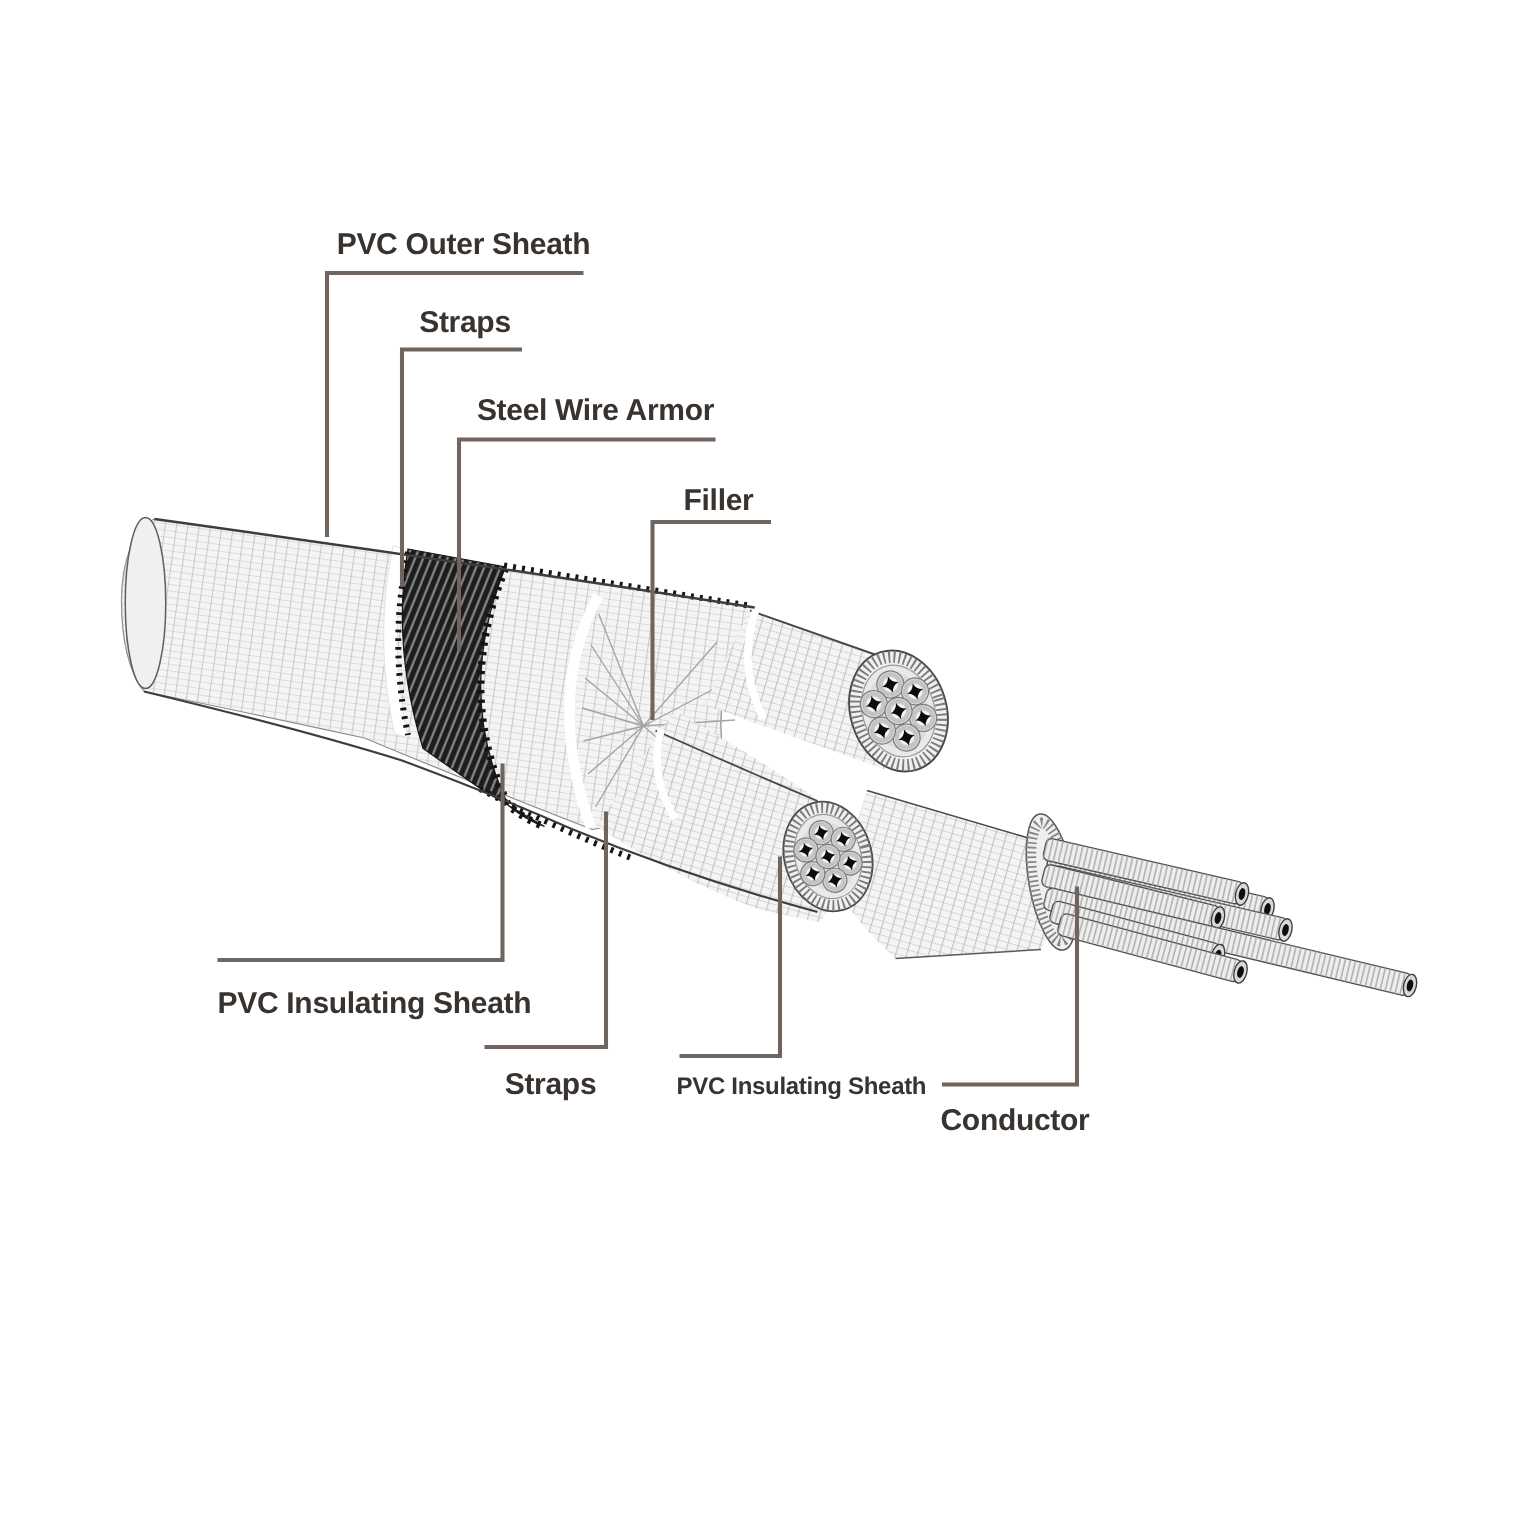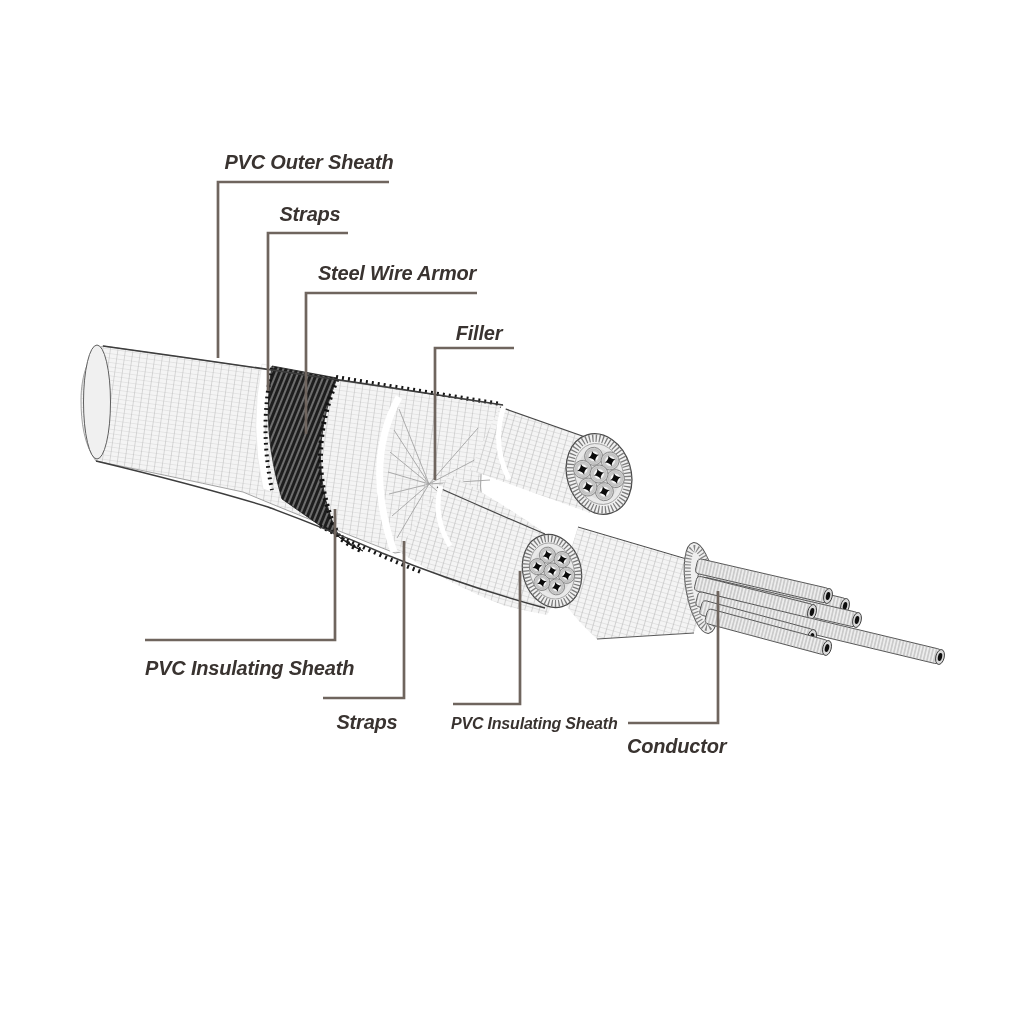--- a/index.html
+++ b/index.html
@@ -1,16 +1,16 @@
 <!DOCTYPE html>
 <html><head>
 <meta charset="utf-8">
 <style>
   html,body{margin:0;padding:0;background:#ffffff;}
-  .stage{position:relative;width:1024px;height:1024px;background:#ffffff;overflow:hidden;font-style:italic;}
+  .stage{position:relative;width:1024px;height:1024px;background:#ffffff;overflow:hidden;}
   svg{display:block;}
   .lbl{font-family:"Liberation Sans",sans-serif;font-weight:bold;font-size:20px;fill:#393330;letter-spacing:-0.2px;}
   .lbl-sm{font-family:"Liberation Sans",sans-serif;font-weight:bold;font-size:16px;fill:#393330;letter-spacing:-0.2px;}
   .leader{fill:none;stroke:#6f655e;stroke-width:2.7px;}
 </style>
 </head>
 <body>
 
 <div class="stage">
 <svg width="1024" height="1024" viewBox="0 0 1024 1024">

